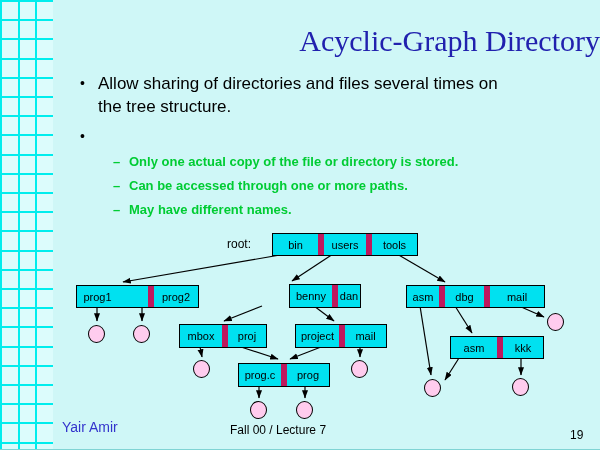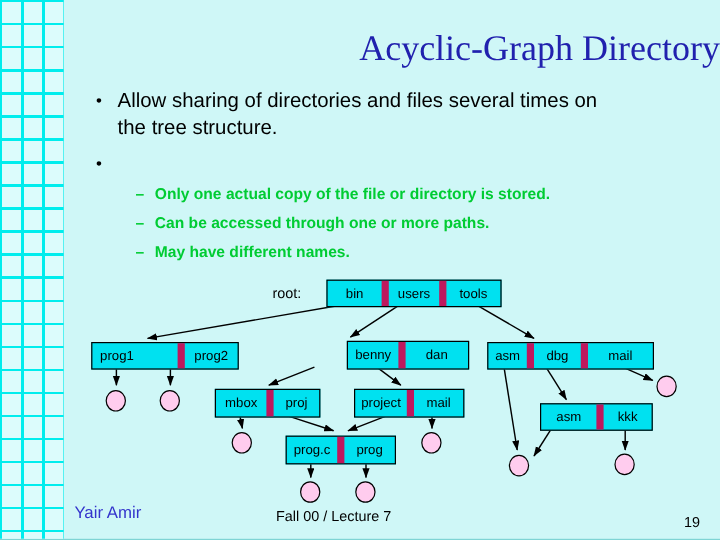--- a/index.html
+++ b/index.html
@@ -106,21 +106,21 @@
         <div class="dcell" style="width: 45px;">bin</div>
         <div class="dcell" style="width: 48px;">users</div>
         <div class="dcell" style="width: 51px;">tools</div>
       </div>
       <div class="dbox" style="left: 76px; top: 285px; height: 21px; gap: 30px;">
         <div class="dcell" style="width: 41px;">prog1</div>
         <div class="dcell" style="width: 50px;">prog2</div>
       </div>
       <div class="dbox" style="left: 246px; top: 284px; height: 22px; margin-left: 43px;">
         <div class="dcell" style="width: 42px;">benny</div>
-        <div class="dcell" style="width: 58px;">dan</div>
+        <div class="dcell" style="width: 28px;">dan</div>
       </div>
       <div class="dbox" style="left: 406px; top: 285px; height: 21px;">
         <div class="dcell" style="width: 32px;">asm</div>
         <div class="dcell" style="width: 45px;">dbg</div>
         <div class="dcell" style="width: 60px;">mail</div>
       </div>
       <div class="dbox" style="left: 179px; top: 324px; height: 22px;">
         <div class="dcell" style="width: 42px;">mbox</div>
         <div class="dcell" style="width: 44px;">proj</div>
       </div>

